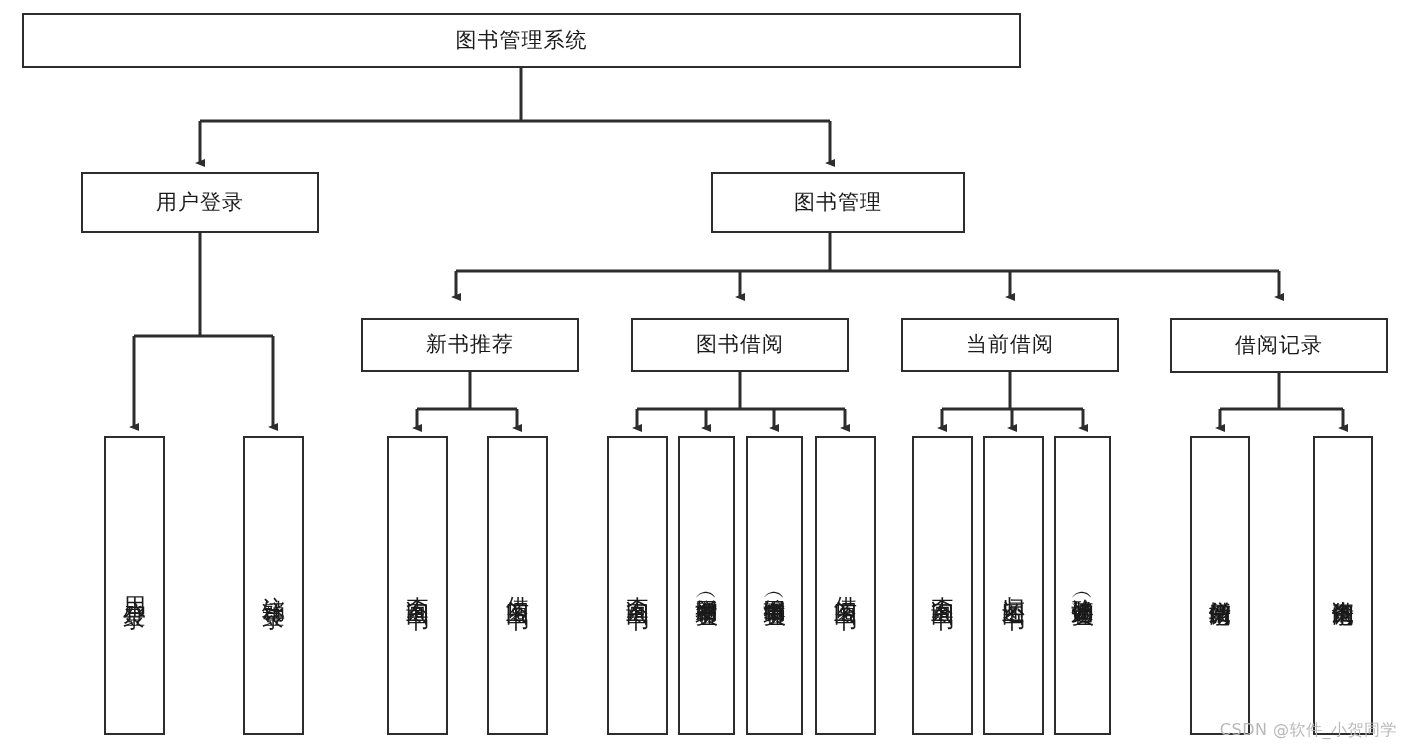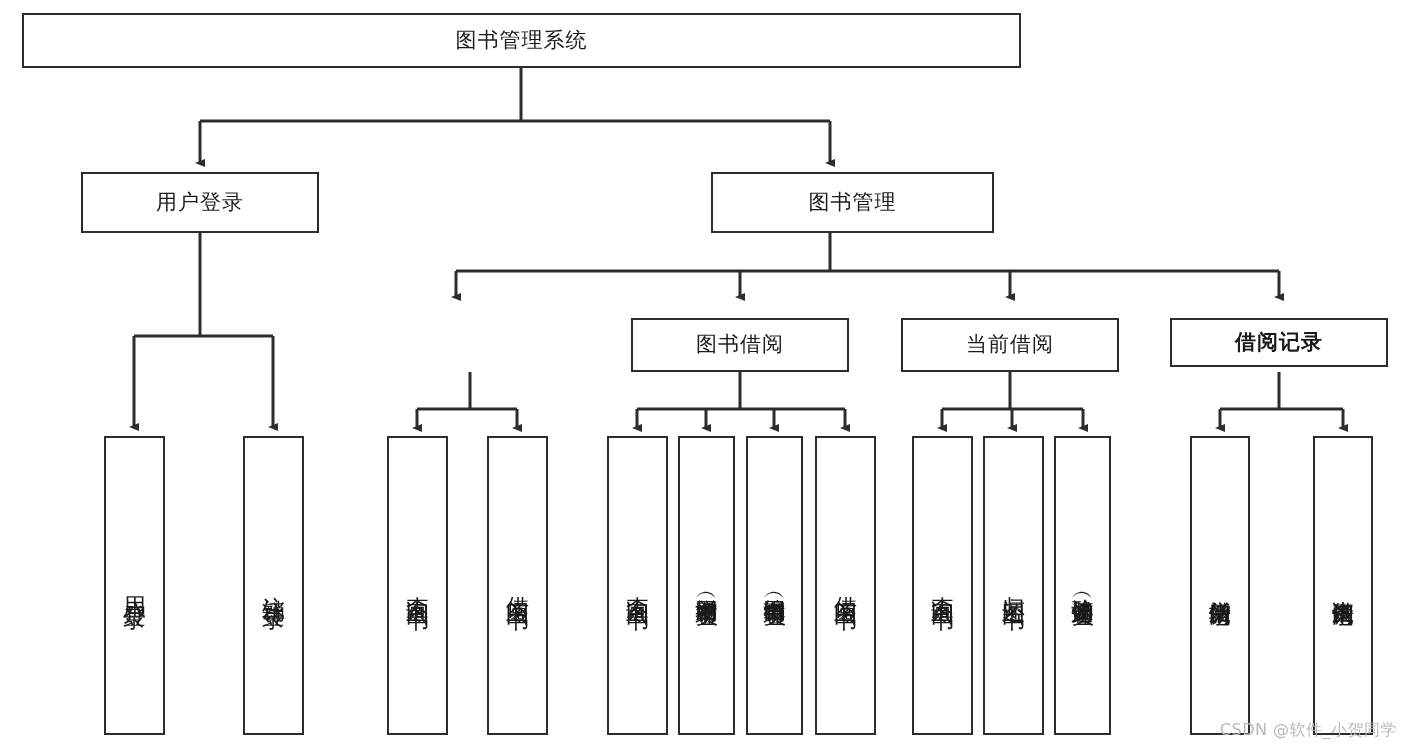--- a/index.html
+++ b/index.html
@@ -118,31 +118,34 @@
     </g>
   </svg>
 
   <div class="node horiz" style="left:22px; top:13px; width:999px; height:55px;">
     <span>图书管理系统</span>
   </div>
 
   <div class="node horiz" style="left:81px; top:172px; width:238px; height:61px;">
     <span>用户登录</span>
   </div>
-  <div class="node horiz" style="left:711px; top:172px; width:283px; height:61px;">
+  <div class="node horiz" style="left:711px; top:172px; width:254px; height:61px;">
     <span>图书管理</span>
   </div>
 
+  <div class="node horiz" style="left:361px; top:318px; width:218px; height:54px;">
+    <span>新书推荐</span>
+  </div>
   <div class="node horiz" style="left:901px; top:318px; width:218px; height:54px;">
     <span>当前借阅</span>
   </div>
   <div class="node horiz" style="left:631px; top:318px; width:218px; height:54px;">
     <span>图书借阅</span>
   </div>
-  <div class="node horiz" style="left:1170px; top:318px; width:218px; height:49px;font-weight:bold;">
+  <div class="node horiz" style="left:1170px; top:318px; width:218px; height:55px;">
     <span>借阅记录</span>
   </div>
 
   <div class="node vert" style="left:104px; top:436px; width:61px; height:299px;">
     <span>用户登录</span>
   </div>
   <div class="node vert" style="left:243px; top:436px; width:61px; height:299px;">
     <span>注销登录</span>
   </div>
 

